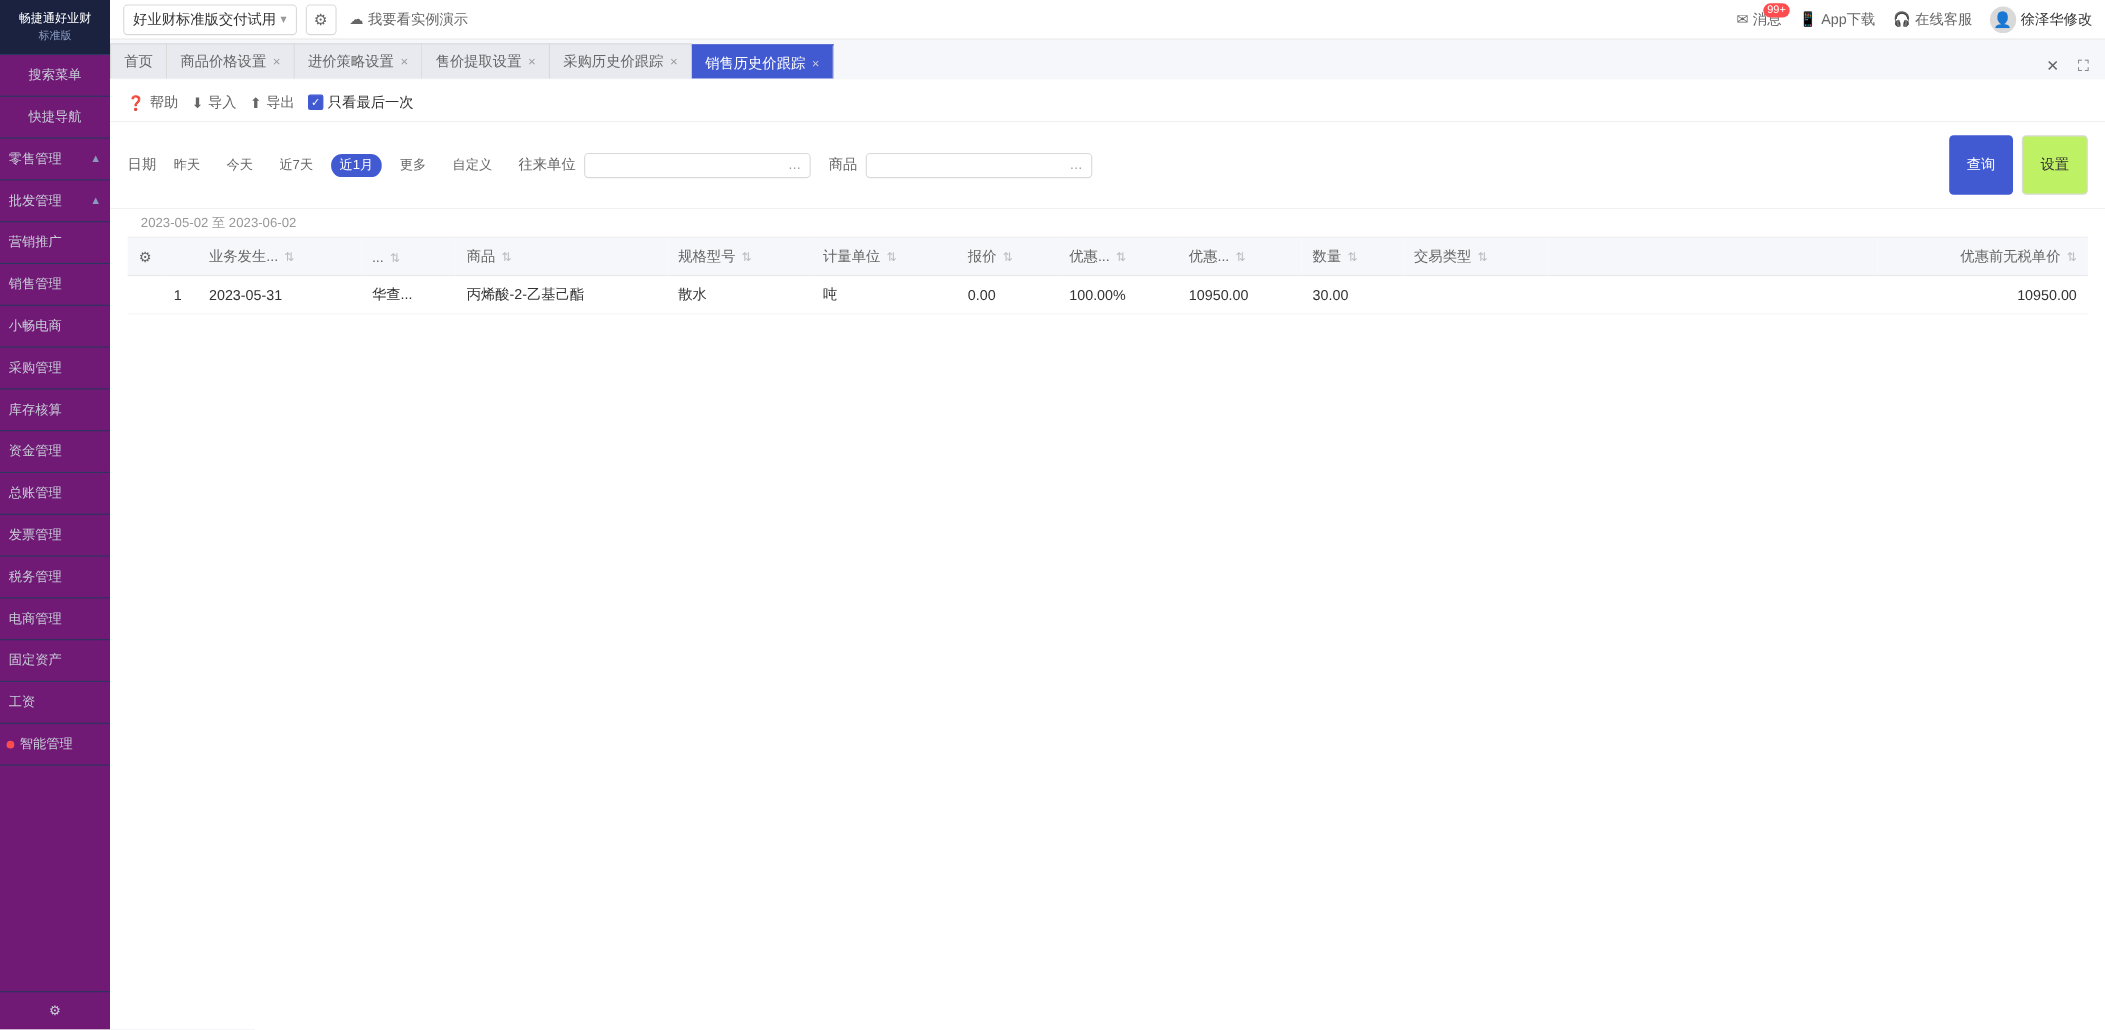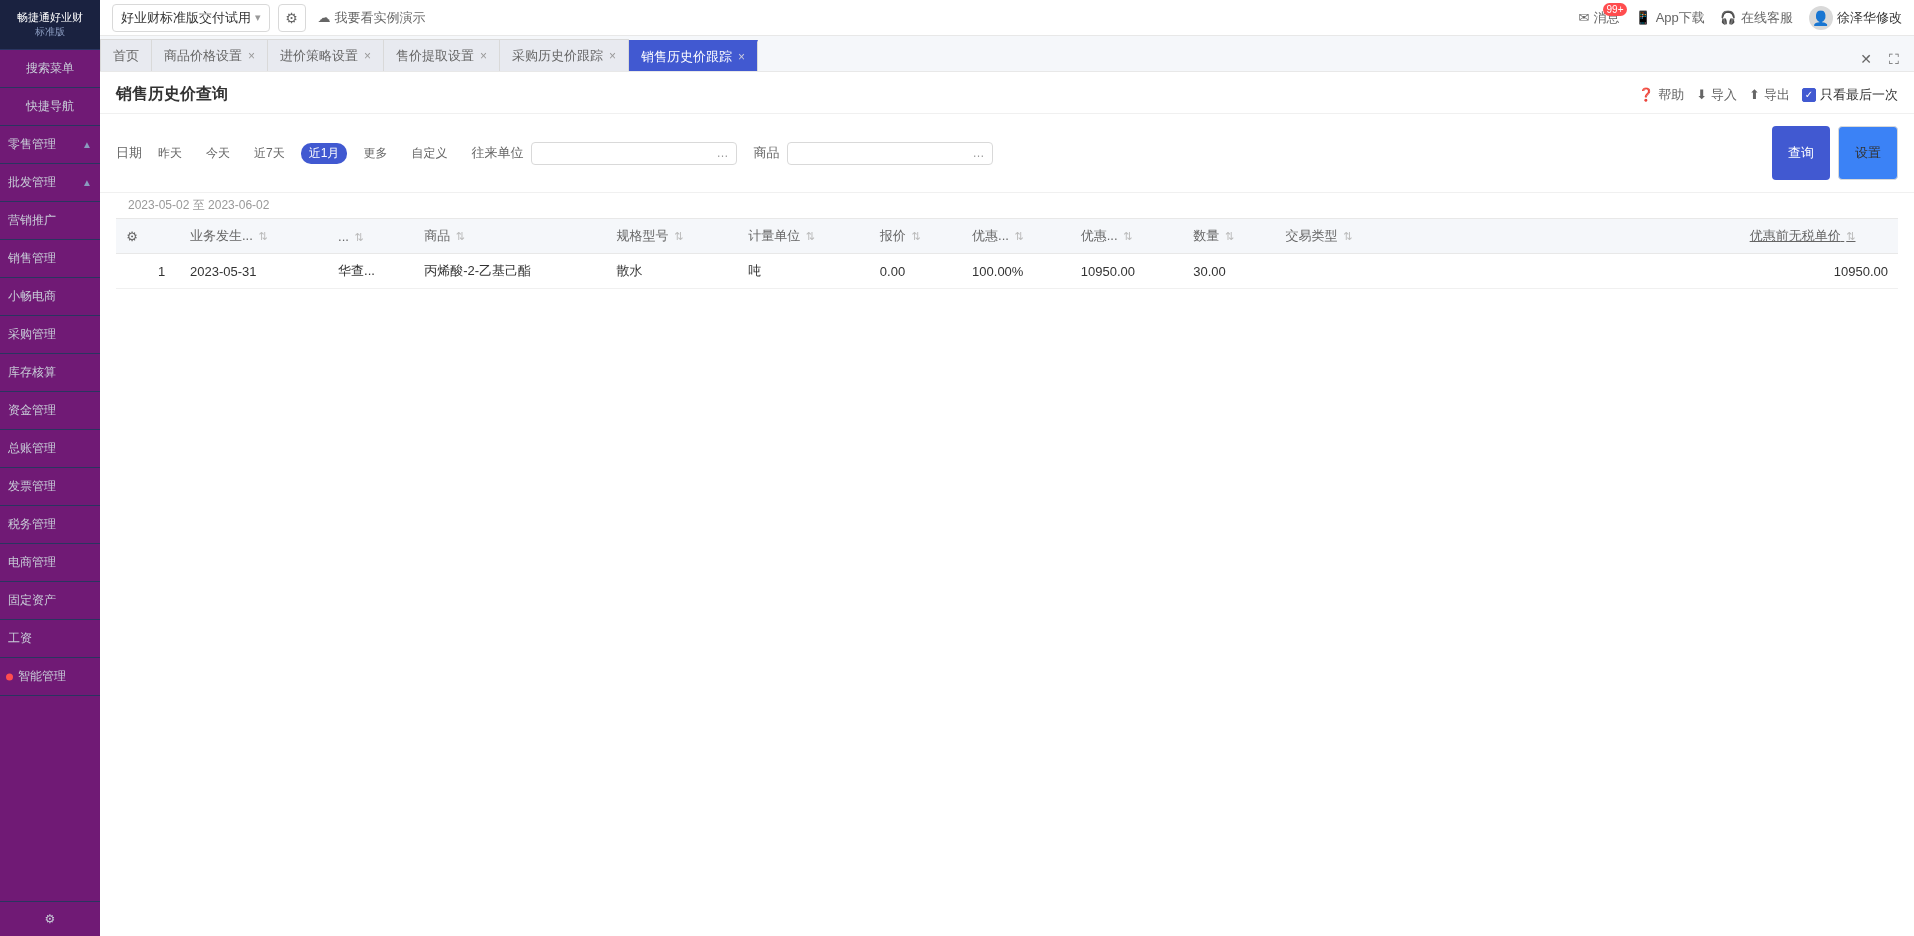--- a/index.html
+++ b/index.html
@@ -245,21 +245,21 @@
       color: #333; background: transparent;
     }
     .filter-ellipsis { color: #999; font-size: 12px; cursor: pointer; }
     .filter-actions { display: flex; gap: 8px; margin-left: auto; }
     .btn-query {
       background: #4159d1; color: #fff; border: none;
       border-radius: 4px; padding: 18px 16px; font-size: 13px;
       cursor: pointer; font-family: inherit;
     }
     .btn-settings {
-      background: #3b82f6; color: #333; border: 1px solid #d9d9d9;
+      background: #bef264; color: #333; border: 1px solid #d9d9d9;
       border-radius: 4px; padding: 5px 16px; font-size: 13px;
       cursor: pointer; font-family: inherit;
     }
 
     
     .table-wrap {
       padding: 0 16px;
       overflow-x: auto;
     }
     table {
@@ -414,21 +414,20 @@
     </div>
     <div class="tabs-right-controls">
       <div class="tabs-ctrl-btn">✕</div>
       <div class="tabs-ctrl-btn">⛶</div>
     </div>
   </div>
 
   <div class="page-content">
 
     <div class="page-header">
-      <div class="page-title">销售历史价查询</div>
       <div class="page-header-actions">
         <div class="header-action-btn">
           <span>❓</span>
           <span>帮助</span>
         </div>
         <div class="header-action-btn">
           <span>⬇</span>
           <span>导入</span>
         </div>
         <div class="header-action-btn">
@@ -517,21 +516,21 @@
             </th>
             <th>
               <span>数量</span>
               <span class="sort-icon">⇅</span>
             </th>
             <th>
               <span>交易类型</span>
               <span class="sort-icon">⇅</span>
             </th>
             <th style="flex:1;"></th>
-            <th style="text-align:center;text-decoration:underline;">
+            <th style="text-align:right;">
               <span>优惠前无税单价</span>
               <span class="sort-icon">⇅</span>
             </th>
           </tr>
         </thead>
         <tbody>
           <tr>
             <td class="th-gear"></td>
             <td>1</td>
             <td>2023-05-31</td>

